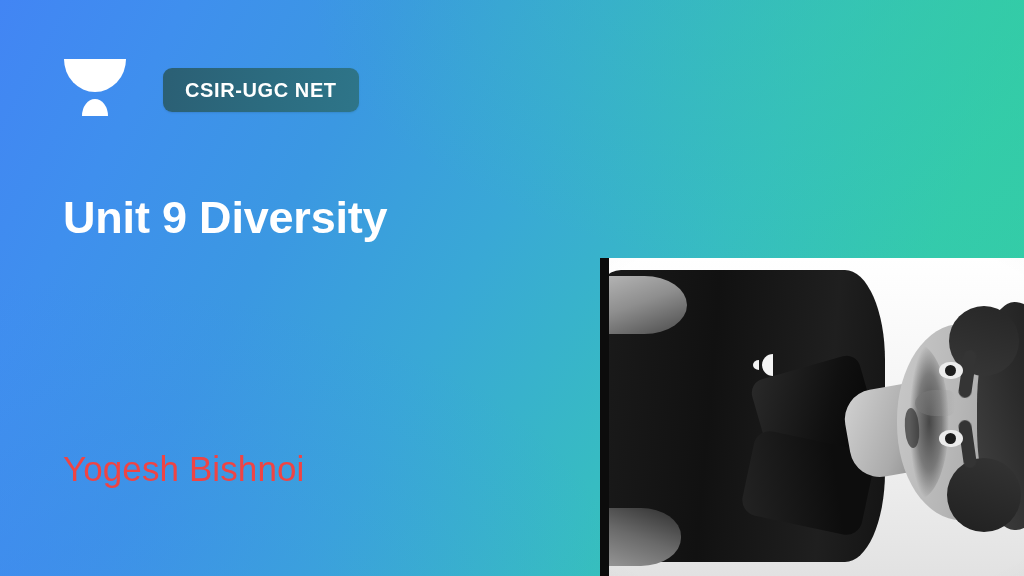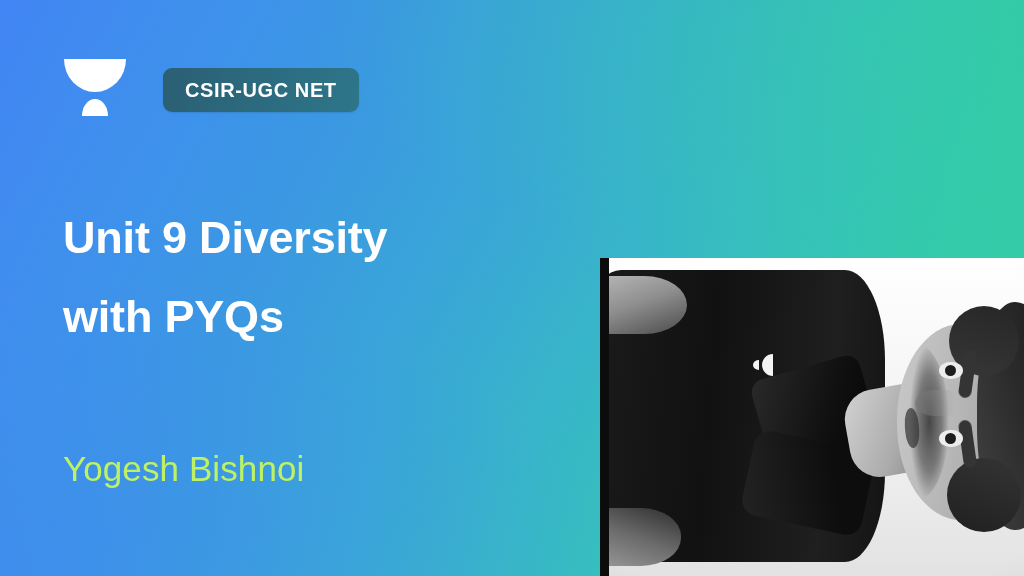--- a/index.html
+++ b/index.html
@@ -95,28 +95,28 @@
     left: 63px;
     top: 188px;
     width: 760px;
     color: #ffffff;
     font-size: 45px;
     font-weight: bold;
     line-height: 59px;
     letter-spacing: -0.2px;
     white-space: nowrap;
   }
-  .title-line { display: block; margin-top: 20px; }
+  .title-line { display: block; }
 
   
   .author {
     position: absolute;
     left: 63px;
     top: 446px;
-    color: #bef264;
+    color: #ef4444;
     font-size: 35px;
     font-weight: normal;
     line-height: 46px;
     letter-spacing: 0.1px;
     white-space: nowrap;
     text-align: center;
   }
 
   
   .photo {
@@ -361,21 +361,20 @@
     <div class="logo-cup"></div>
     <div class="logo-base"></div>
   </div>
 
   <div class="badge">
     <span class="badge-label">CSIR-UGC NET</span>
   </div>
 
   <div class="title">
     <span class="title-line">Unit 9 Diversity</span>
-    <span class="title-line">with PYQs</span>
   </div>
 
   <div class="author">Yogesh Bishnoi</div>
 
   <div class="photo">
     <div class="photo-strip"></div>
     <div class="photo-inner">
       <div class="bk"></div>
       <div class="torso"></div>
       <div class="sleeve"></div>

